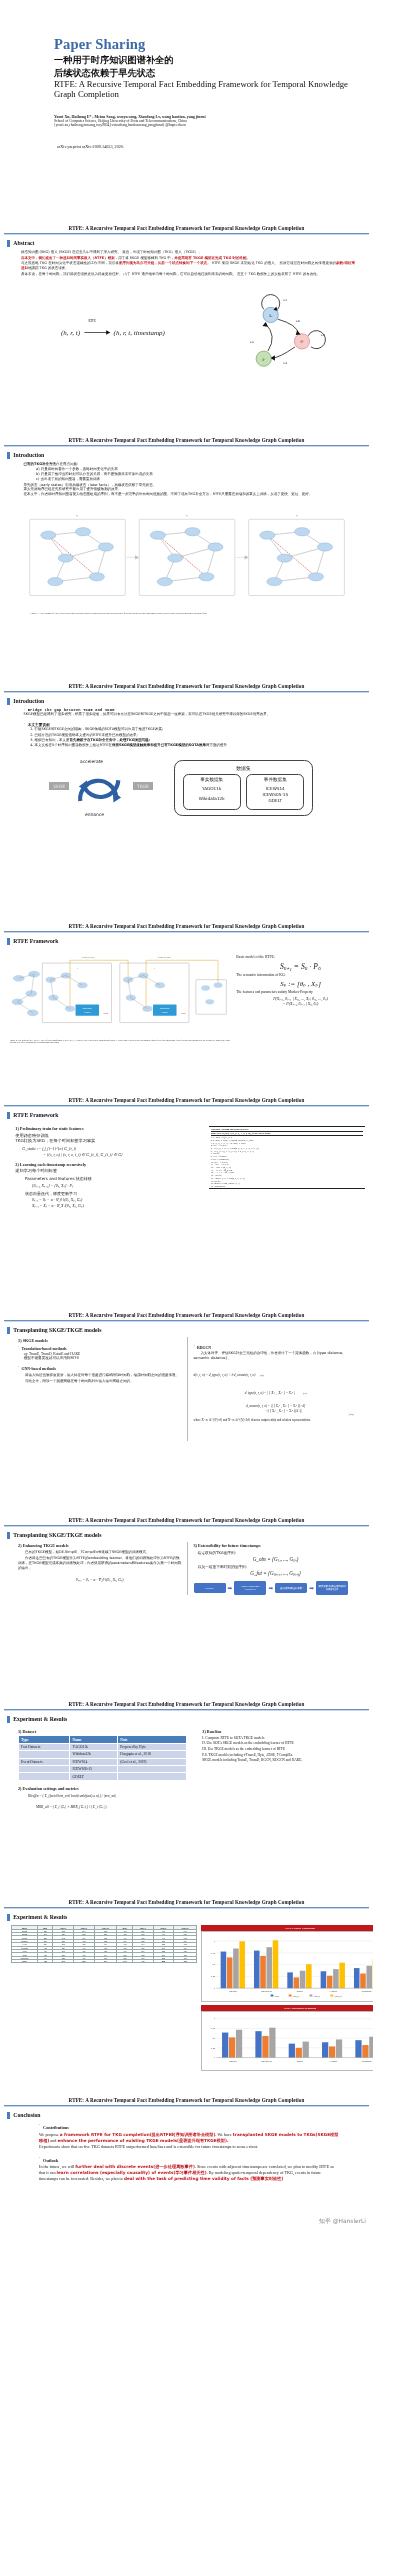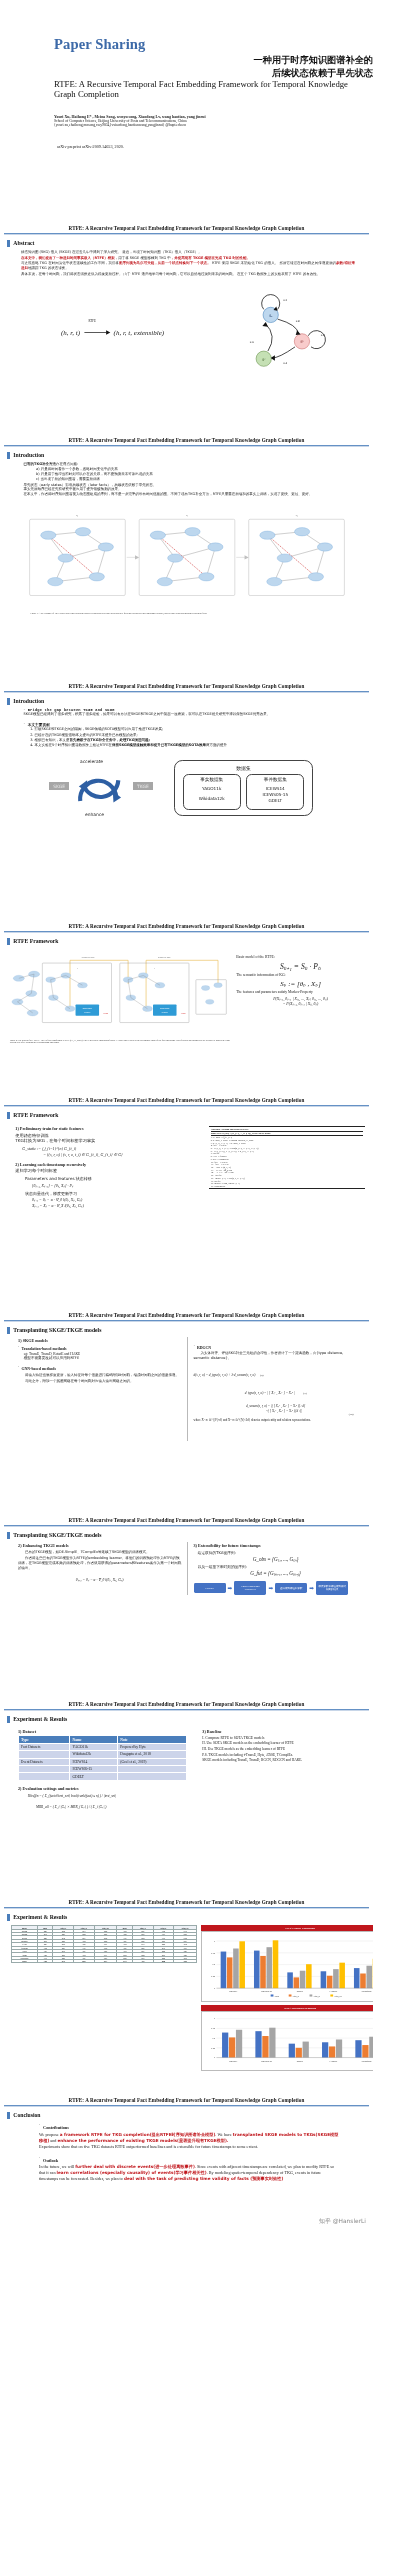--- a/index.html
+++ b/index.html
@@ -44,21 +44,20 @@
     margin:36px 0 0.7px 54px;
     letter-spacing:0.1px;
   }
   .t-cn {
     font-family:"DejaVu Sans", sans-serif;
     font-weight:bold;
     font-size:9.2px;
     line-height:1.22;
     margin:1.4px 0 0 54px;
     color:#111;
-    text-align:right;
   }
   .t-en {
     font-family:"Liberation Serif", serif;
     font-size:8.7px;
     line-height:1.18;
     margin:0.7px 0 0 54px;
     color:#111;
   }
   .t-auth {
     margin:15.3px 0 0 54px;
@@ -196,21 +195,21 @@
     <div style="display:flex; align-items:center; margin-top:16.7px;">
       <div style="flex:0 0 229px; padding-left:61px;">
         <span class="formula" style="font-size:7px;">(h, r, t)</span>
         <span style="display:inline-block; position:relative; width:28px; vertical-align:middle;">
           <span style="position:absolute; top:-7.6px; left:5.6px; font-size:3.1px;">RTFE</span>
           <svg width="28" height="7" viewBox="0 0 40 10">
             <line x1="2" y1="5" x2="33" y2="5" stroke="#111" stroke-width="1"></line>
             <polygon points="33,1.8 39,5 33,8.2" fill="#111"></polygon>
           </svg>
         </span>
-        <span class="formula" style="font-size:7px;">(h, r, t, extensible)</span>
+        <span class="formula" style="font-size:7px;">(h, r, t, timestamp)</span>
       </div>
       <div style="flex:1; position:relative; height:76px;">
         <svg width="139" height="78" viewBox="0 0 200 112">
           <circle cx="60" cy="30" r="11" fill="#bdd7ee" stroke="#2e74b5" stroke-width=".7"></circle>
           <circle cx="105" cy="68" r="11" fill="#f8cbcb" stroke="#c55a5a" stroke-width=".7"></circle>
           <circle cx="50" cy="93" r="11" fill="#c5e0b4" stroke="#548235" stroke-width=".7"></circle>
           <text x="60" y="33" font-size="5" text-anchor="middle" fill="#1f3864" font-family="DejaVu Sans">Sₐ</text>
           <text x="105" y="71" font-size="5" text-anchor="middle" fill="#7b2020" font-family="DejaVu Sans">Sᵇ</text>
           <text x="50" y="96" font-size="5" text-anchor="middle" fill="#375623" font-family="DejaVu Sans">Sᶜ</text>
           <path d="M50,22 a13,13 0 1,1 20,0" fill="none" stroke="#111" stroke-width="1.1"></path>

